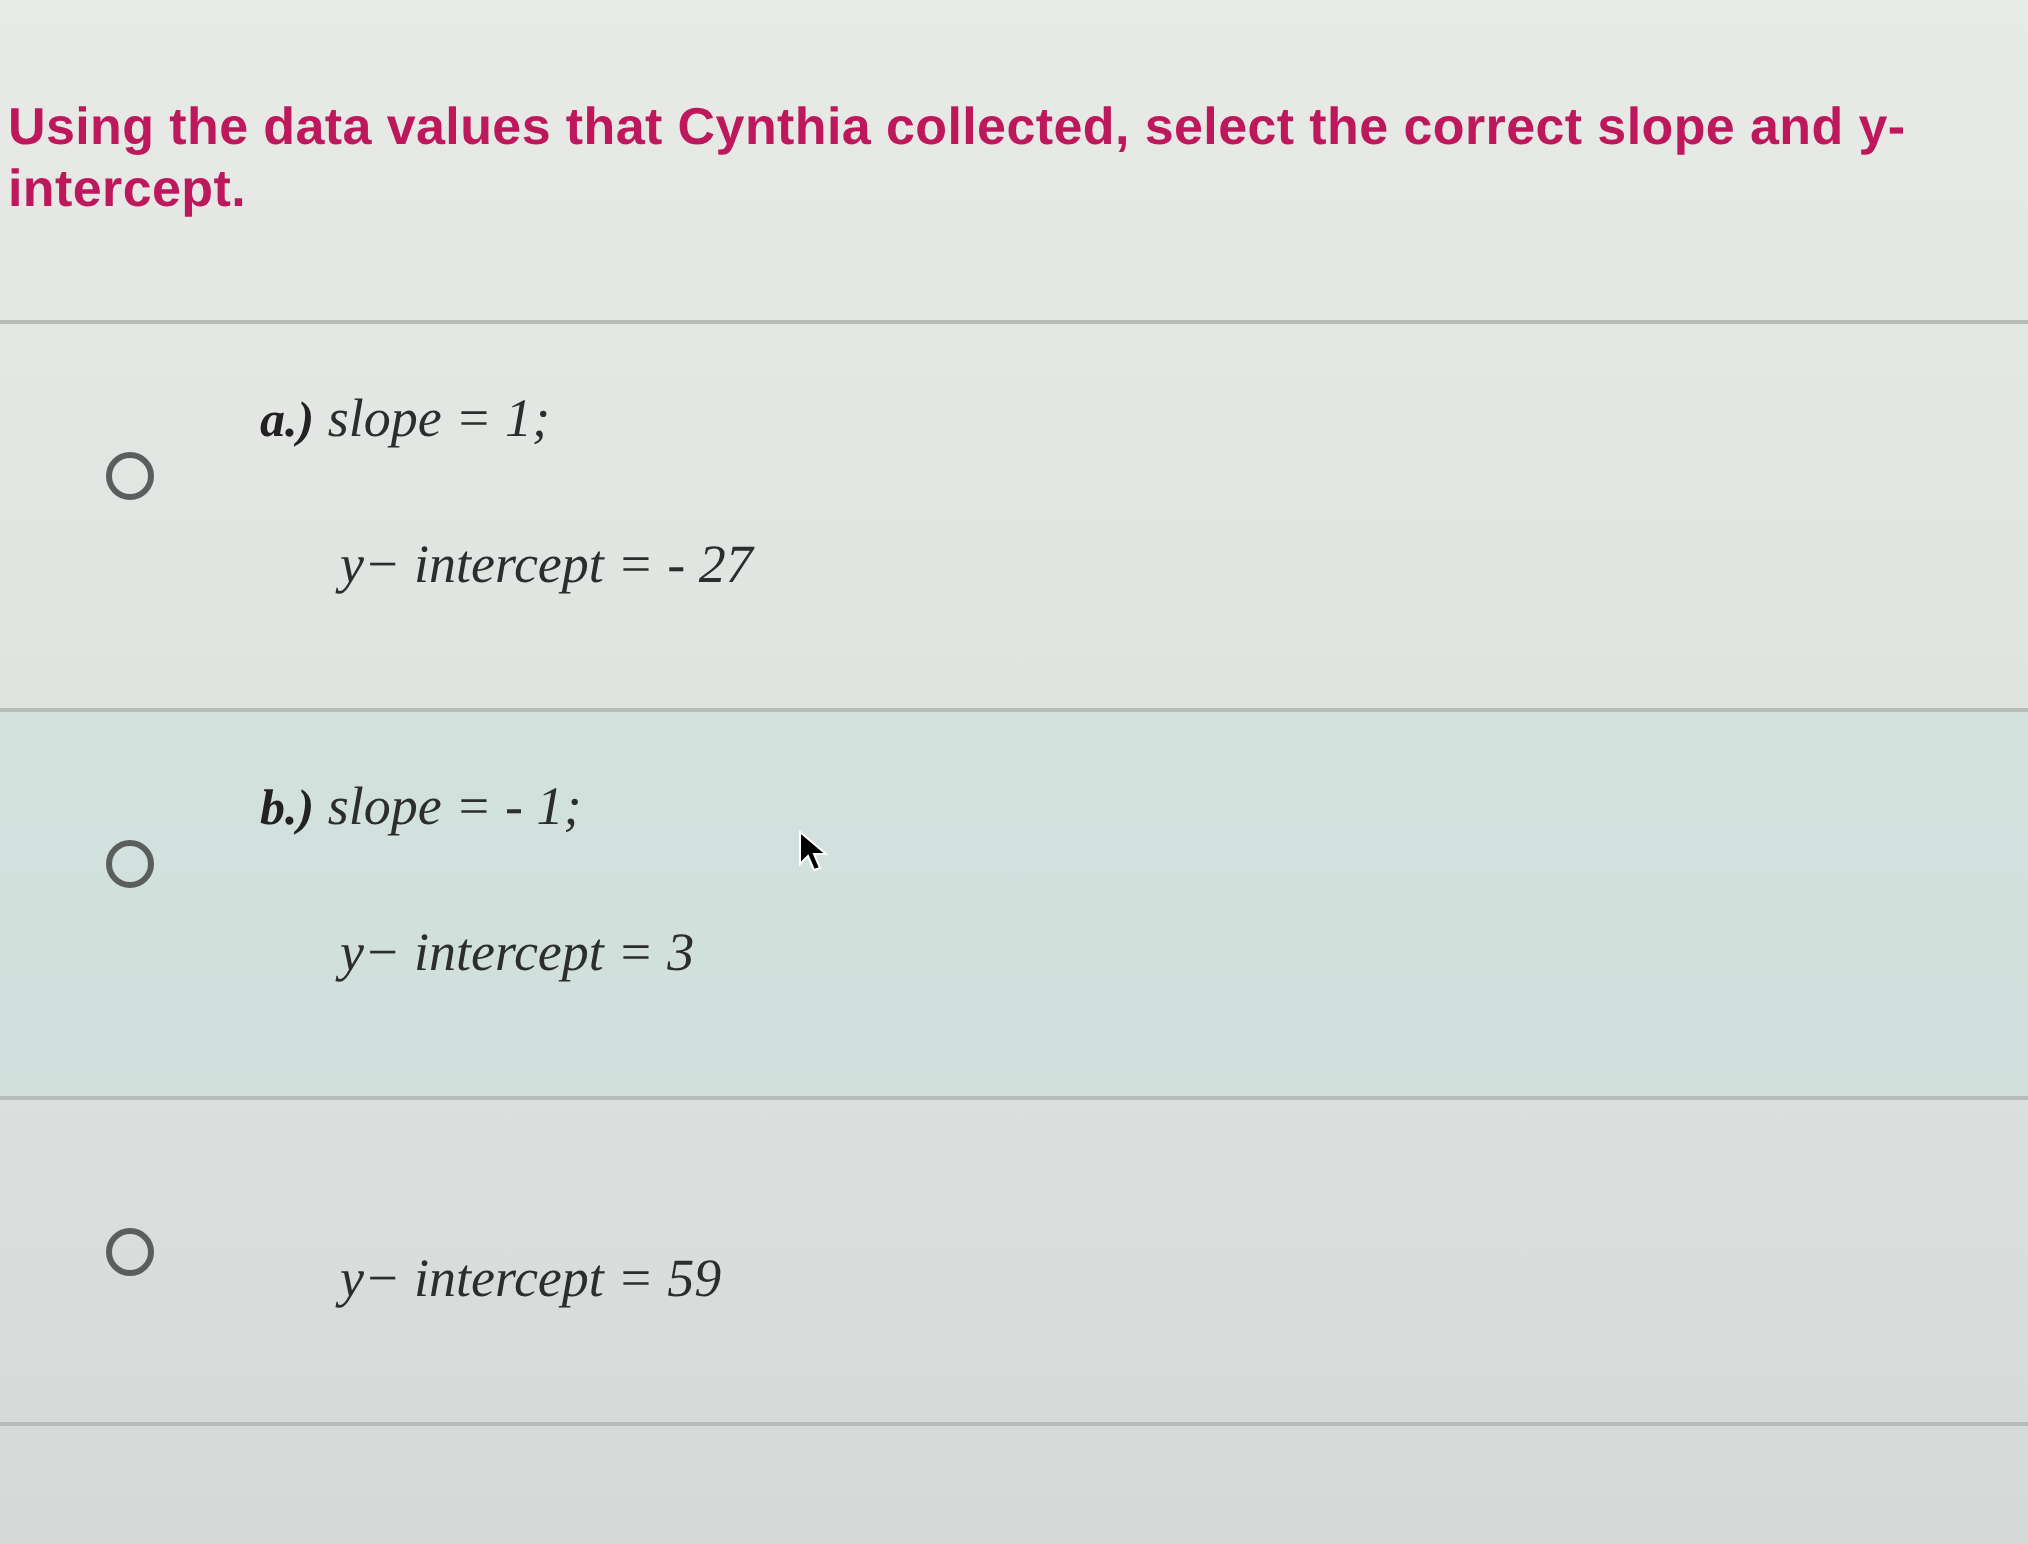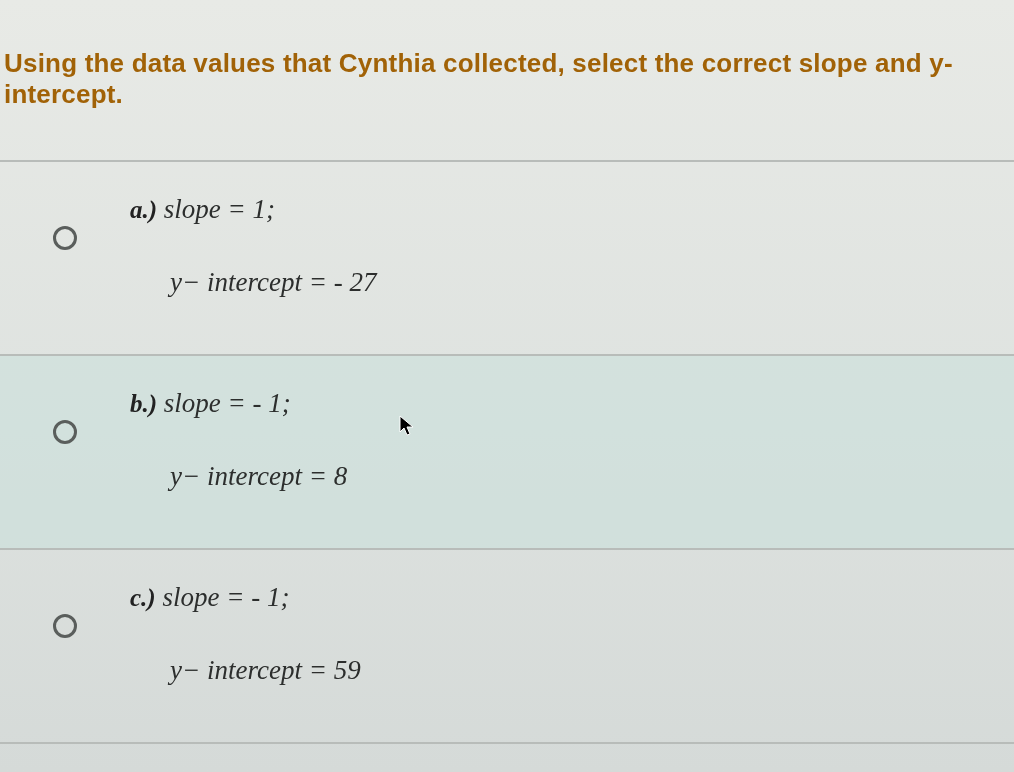--- a/index.html
+++ b/index.html
@@ -12,21 +12,21 @@
       height: 772px;
       font-family: Arial, Helvetica, sans-serif;
       background: linear-gradient(180deg, #e8eae6 0%, #dfe3e0 50%, #d5dad8 100%);
       overflow: hidden;
       position: relative;
     }
     .question-header {
       padding: 48px 10px 50px 4px;
       font-size: 26px;
       font-weight: 700;
-      color: #a16207;
+      color: #be185d;
       letter-spacing: 0.2px;
     }
     .option-container {
       border-top: 2px solid #b8bcb9;
       padding: 30px 0 50px 0;
       display: flex;
       align-items: flex-start;
       background: transparent;
     }
     .option-container.hover {
@@ -110,34 +110,30 @@
 <div class="option-container hover">
   <div class="radio-wrap">
     <div class="radio-circle"></div>
   </div>
   <div class="option-body">
     <div class="option-line1">
       <span class="letter">b.)</span>
       <span class="slope-word">slope = - 1;</span>
     </div>
     <div class="option-line2">
-      <span class="intercept-word">y− intercept = 8</span>
+      <span class="intercept-word">y− intercept = 3</span>
     </div>
   </div>
 </div>
 
 <div class="option-container">
   <div class="radio-wrap">
     <div class="radio-circle"></div>
   </div>
   <div class="option-body">
-    <div class="option-line1">
-      <span class="letter">c.)</span>
-      <span class="slope-word">slope = - 1;</span>
-    </div>
     <div class="option-line2">
       <span class="intercept-word">y− intercept = 59</span>
     </div>
   </div>
 </div>
 
 <div class="option-container">
   <div class="radio-wrap">
     <div class="radio-circle"></div>
   </div>

